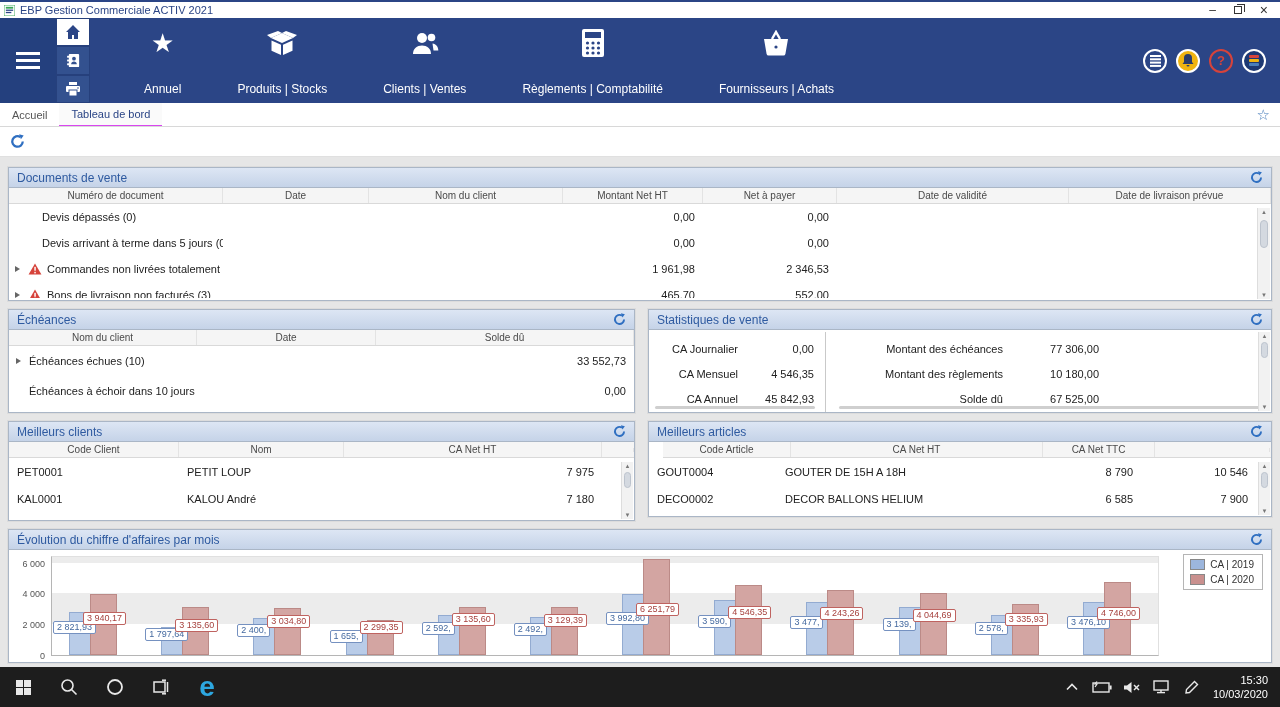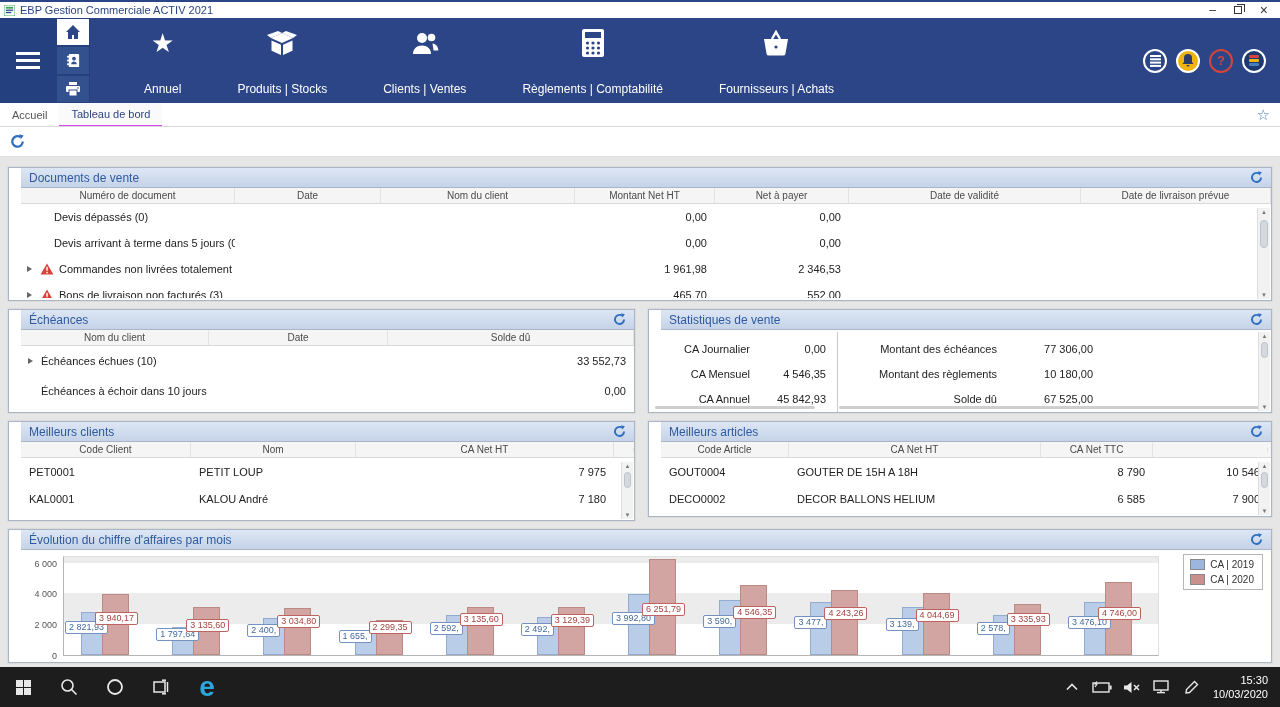--- a/index.html
+++ b/index.html
@@ -38,21 +38,21 @@
   .tabbar { height:24px; background:#ffffff; border-bottom:1px solid #d8d8d8; display:flex; align-items:stretch; position:relative; }
   .tab { padding:0 12px; display:flex; align-items:center; font-size:11px; color:#555; cursor:pointer; }
   .tab.active { background:#fafafa; color:#2b4586; border-bottom:1px solid #d946ef; }
   .tab-star { position:absolute; right:10px; top:3px; font-size:15px; color:#4a7ebb; cursor:pointer; }
 
   
   .toolbar { height:30px; background:#fff; border-bottom:1px solid #e0e0e0; display:flex; align-items:center; padding-left:10px; }
 
   
   .content { height:510px; padding:10px 8px 0; background:#e6e6e6; }
-  .panel { background:#fff; border:1px solid #aab6c6; box-shadow:0 0 0 1px #dcdcdc;padding-left:12px; }
+  .panel { background:#fff; border:1px solid #aab6c6; box-shadow:0 0 0 1px #dcdcdc; }
   .phead { height:20px; background:linear-gradient(#dde6f4,#c5d3e8); border-bottom:1px solid #aab6c6; display:flex; align-items:center; padding:0 8px; }
   .phead .ptitle { flex:1; font-size:12px; color:#2e5aa0; }
   .refresh-btn { cursor:pointer; display:flex; align-items:center; }
   .colhead { background:#f5f5f5; border-bottom:1px solid #d9d9d9; }
   .colhead > div { font-size:10px; color:#4a4a4a; text-align:center; padding:2px 4px; border-right:1px solid #e3e3e3; overflow:hidden; white-space:nowrap; }
   .grid { display:grid; align-items:center; }
   .trow { position:relative; }
   .trow .cell { font-size:11px; color:#222; padding:0 8px; white-space:nowrap; overflow:hidden; }
   .cell.num { text-align:right; }
   .expander { position:absolute; left:6px; top:50%; margin-top:-3px; width:0; height:0; border-left:5px solid #666; border-top:3px solid transparent; border-bottom:3px solid transparent; }
@@ -74,38 +74,38 @@
 
   
   .echeances { width:627px; height:104px; }
   .echeances .grid3 { grid-template-columns:188px 179px 1fr; }
   .echeances .trow { height:30px; display:grid; grid-template-columns:188px 179px 1fr; align-items:center; }
   .echeances .rowlabel { padding-left:20px !important; }
   .echeances .expander { left:7px; }
 
   
   .stats { flex:1; height:104px; position:relative; }
-  .stats-body { display:flex; height:82px; padding-top:2px; }
+  .stats-body { display:flex; height:82px; padding-top:2px;gap:18px; }
   .stats-col { padding-top:4px; }
   .stats-col.left { width:177px; border-right:1px solid #c9c9c9; }
   .stats-col.right { flex:1; }
   .srow { display:grid; height:25px; align-items:center; font-size:11px; }
   .stats-col.left .srow { grid-template-columns:95px 70px; }
   .stats-col.right .srow { grid-template-columns:165px 90px 1fr; }
   .slabel { text-align:right; color:#222; padding-right:6px; }
   .sval { text-align:right; color:#222; }
   .hbar { position:absolute; bottom:3px; height:3px; background:#cfcfcf; border-radius:2px; }
   .hbar.h1 { left:6px; width:160px; } .hbar.h2 { left:190px; width:430px; }
 
   
   .clients { width:627px; height:100px; position:relative; }
   .clients .gridc { grid-template-columns:170px 165px 258px 1fr; }
   .clients .trow { height:27px; display:grid; grid-template-columns:170px 165px 258px 1fr; align-items:center; }
   .articles { flex:1; height:96px; position:relative; }
-  .articles .grida { grid-template-columns:128px 252px 112px 115px 1fr; }
+  .articles .grida { grid-template-columns:128px 252px 112px 115px 1fr;margin-left:14px; }
   .articles .trow { height:27px; display:grid; grid-template-columns:128px 252px 112px 115px 1fr; align-items:center; }
   .mini-scroll { position:absolute; right:1px; top:40px; bottom:1px; width:12px; background:#f2f2f2; border-left:1px solid #ddd; }
   .mini-scroll .thumb { position:absolute; left:2px; right:2px; top:4px; height:16px; background:#d4d9e0; border:1px solid #bcc3cd; border-radius:4px; }
   .mini-scroll .arr { position:absolute; left:0; right:0; text-align:center; font-size:6px; color:#777; }
 
   
   .chartpanel { height:134px; position:relative; }
   .chart-body { position:relative; height:110px; margin:2px 6px; }
   .yaxis { position:absolute; left:0; bottom:6px; width:34px; height:100px; }
   .ylab { position:absolute; right:4px; font-size:9px; color:#555; transform:translateY(50%); }

